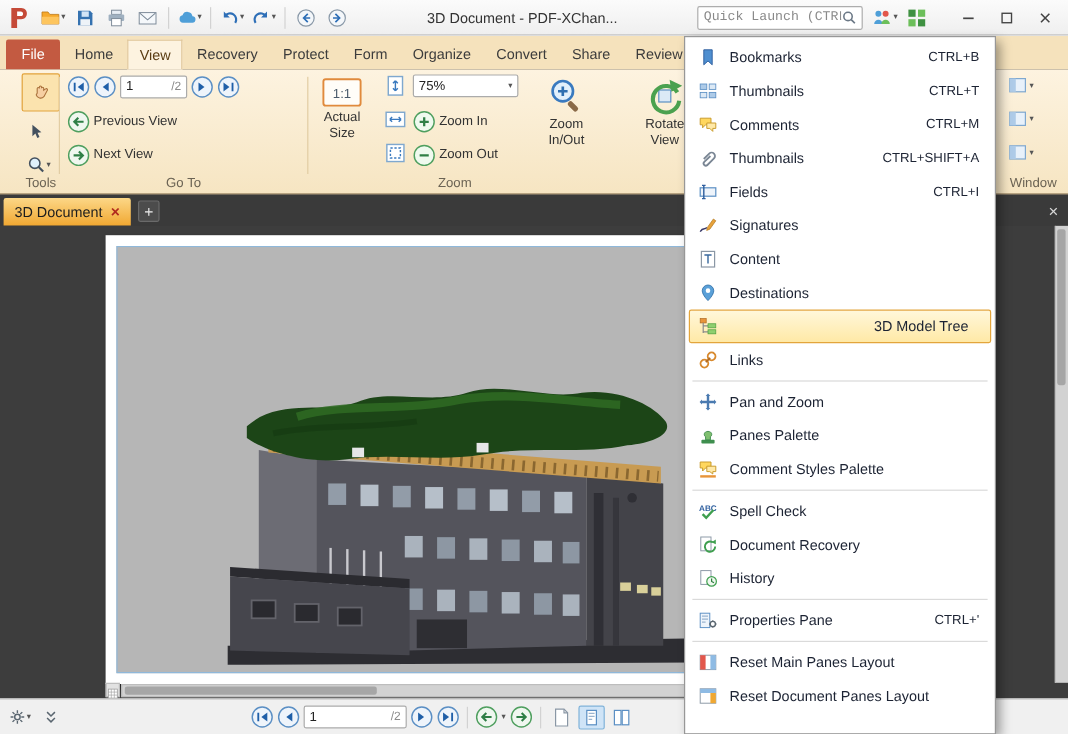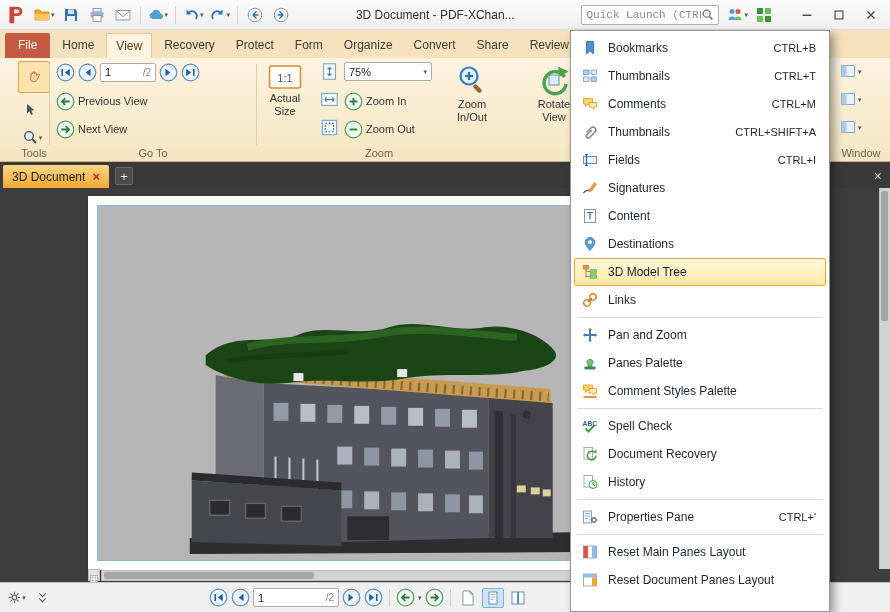--- a/index.html
+++ b/index.html
@@ -91,21 +91,21 @@
 
   
   .menu { position:absolute; left:570px; top:30px; width:260px; bottom:0; background:#fff;
     border:1px solid #979797; box-shadow:4px 4px 9px rgba(0,0,0,.38); z-index:100; overflow:hidden; padding:3px 3px; }
   .menu-item { display:flex; align-items:center; height:28px; padding:0 9px 0 6px; font-size:12px; color:#1c2333;
     gap:9px; border:1px solid transparent; border-radius:2px; }
   .mi-icon { width:18px; height:18px; flex:0 0 18px; display:flex; align-items:center; justify-content:center; }
   .mi-icon svg { width:16px; height:16px; }
   .mi-label { flex:1; white-space:nowrap; }
   .mi-shortcut { color:#1c2333; font-size:11px; white-space:nowrap; }
-  .menu-item.highlighted { background:linear-gradient(#fff7da,#ffe9a6); border:1px solid #e3a53c; }
+  .menu-item.highlighted { background:linear-gradient(#fff7da,#ffe9a6); border:1px solid #e3a53c;text-align:right; }
   .menu-sep { height:0; border-top:1px solid #dadada; margin:3px 3px; }
 </style>
 </head>
 <body>
 
 <div class="window">
 
   <div class="titlebar">
     <div class="tb-btn" data-icon="logo">
         <svg viewBox="0 0 16 16">

